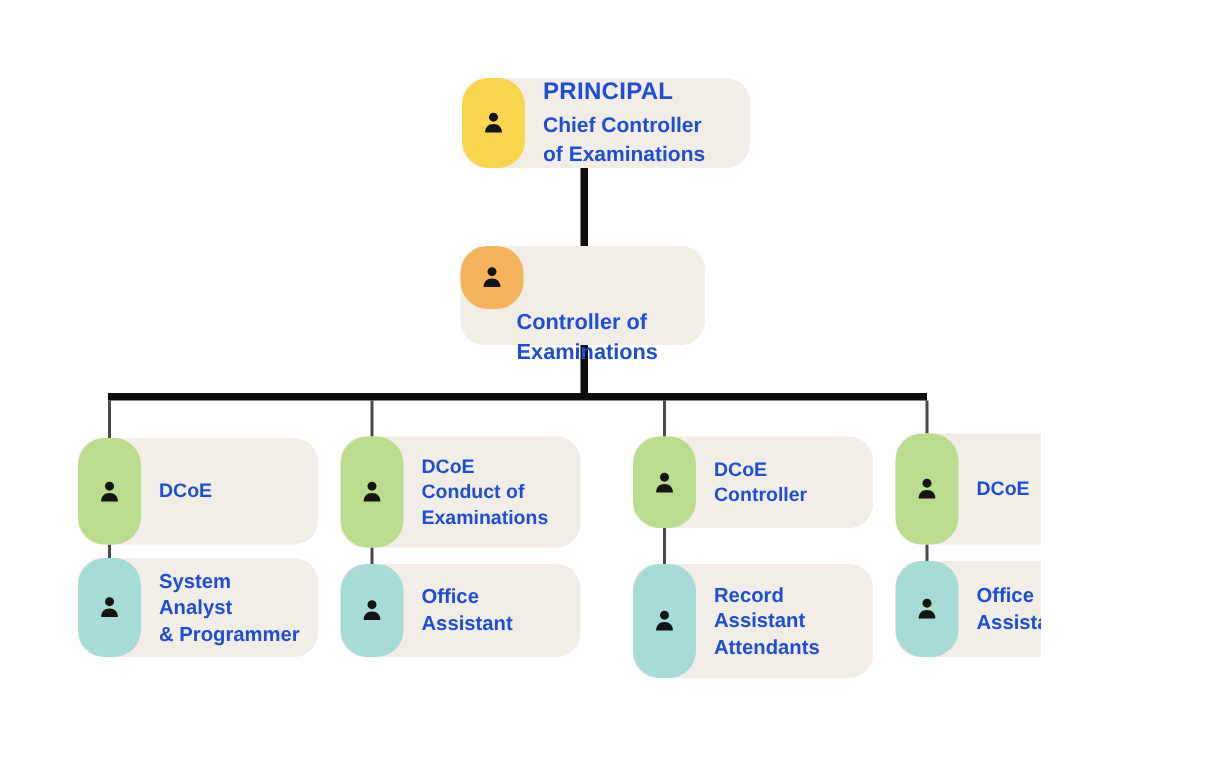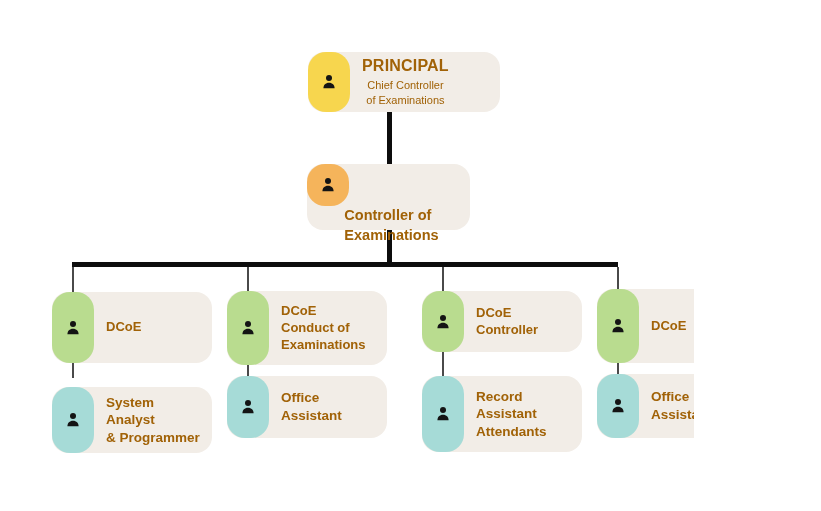--- a/index.html
+++ b/index.html
@@ -1,39 +1,39 @@
 <!DOCTYPE html>
 <html><head>
 <meta charset="utf-8">
 <style>
   html,body { margin:0; padding:0; background:#ffffff; }
   .canvas {
     position:relative; width:694px; height:511px; background:#ffffff;
-    font-family:"Liberation Sans","DejaVu Sans",sans-serif; color:#a16207;
+    font-family:"Liberation Sans","DejaVu Sans",sans-serif; color:#1d4ed8;
     overflow:hidden;
   }
   .conn { position:absolute; background:#0d0d0d; }
   .conn.black { z-index:1; }
   .conn.thin  { background:#4a4a4a; width:2px; z-index:0; }
   .card {
     position:absolute; z-index:2; background:#f2ede7; border-radius:16px;
     display:flex; align-items:center;
   }
   .iconbox {
     flex:0 0 42px; width:42px; align-self:stretch; border-radius:18px;
     display:flex; align-items:center; justify-content:center;
   }
   .iconbox svg { fill:#141414; }
   .yellow { background:#f7d64e; }
   .orange { background:#f5b45b; }
   .green  { background:#b9dc8f; }
   .teal   { background:#a6dbd7; }
   .txt { margin-left:12px; margin-right:6px; }
   .title    { font-size:16px; font-weight:600; letter-spacing:.2px; margin-bottom:3px; }
-  .subtitle { font-size:11px; font-weight:400; line-height:1.3; white-space:pre-line;text-align:center; }
+  .subtitle { font-size:14px; font-weight:700; line-height:1.3; white-space:pre-line; }
   .biglabel { font-size:14.5px; font-weight:600; line-height:1.35; white-space:pre-line; }
   .dept { font-size:13px; font-weight:600; margin-bottom:2px; }
   .role { font-size:13px; font-weight:700; line-height:1.3; white-space:pre-line; }
   .staff { font-size:13.5px; font-weight:700; line-height:1.3; white-space:pre-line; }
   .staff.medium { font-weight:600; }
 </style>
 </head>
 <body>
 
 <div class="canvas">
@@ -117,21 +117,21 @@
       <svg viewBox="0 0 24 24" width="20" height="20">
           <circle cx="12" cy="7.3" r="3.6"></circle>
           <path d="M12 12.8c-4.1 0-6.7 2.7-6.7 6.7h13.4c0-4-2.6-6.7-6.7-6.7z"></path>
         </svg>
     </div>
     <div class="txt">
       <div class="dept">DCoE</div>
     </div>
   </div>
 
-  <div class="card" style="left:52px; top:387px; width:160px; height:66px;">
+  <div class="card" style="left:52px; top:372px; width:160px; height:66px;">
     <div class="iconbox teal">
       <svg viewBox="0 0 24 24" width="20" height="20">
           <circle cx="12" cy="7.3" r="3.6"></circle>
           <path d="M12 12.8c-4.1 0-6.7 2.7-6.7 6.7h13.4c0-4-2.6-6.7-6.7-6.7z"></path>
         </svg>
     </div>
     <div class="txt">
       <div class="staff medium">System Analyst
 &amp; Programmer</div>
     </div>

